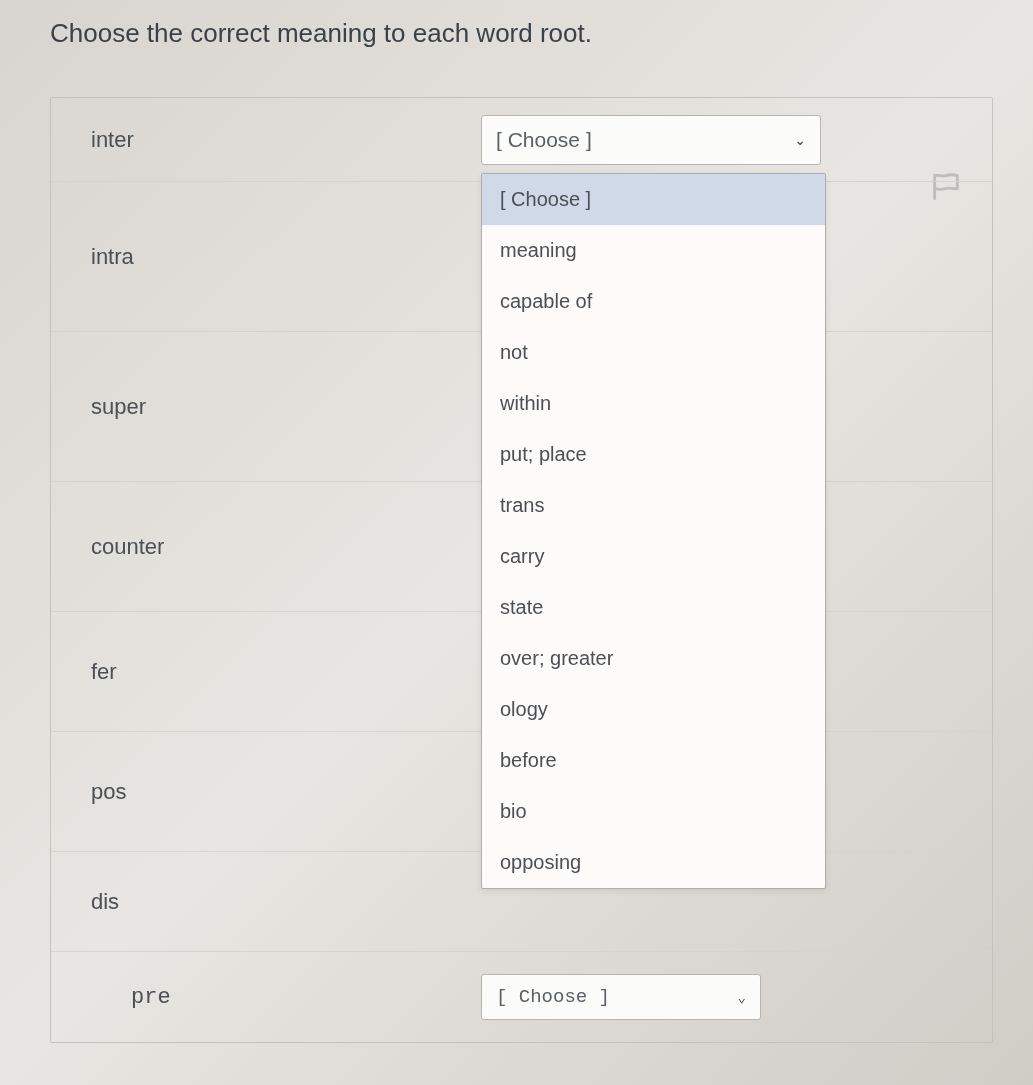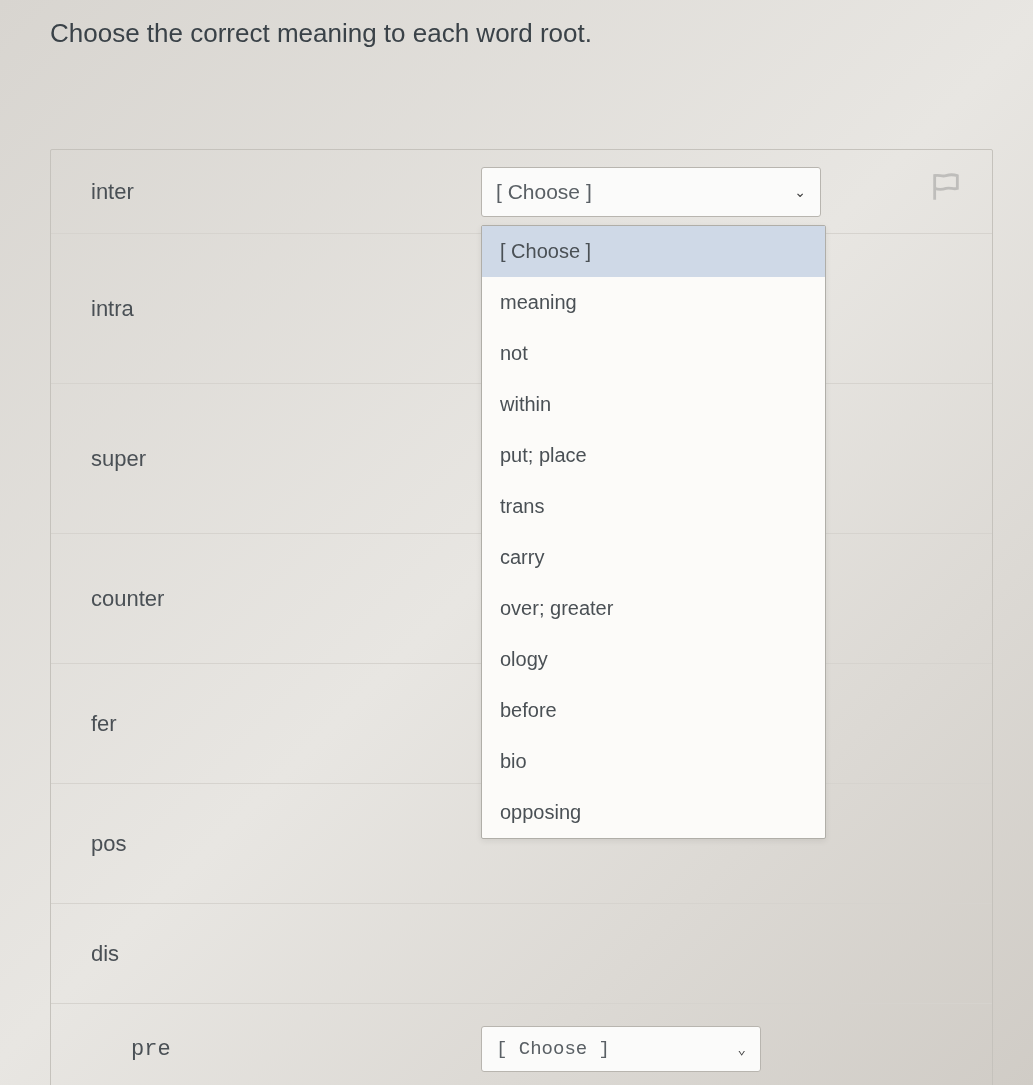--- a/index.html
+++ b/index.html
@@ -10,21 +10,21 @@
       height: 1085px;
       overflow: hidden;
       position: relative;
     }
     .container {
       padding: 18px 40px 0 50px;
     }
     .instruction {
       font-size: 26px;
       color: #3a4248;
-      margin-bottom: 100px;
+      margin-bottom: 48px;
       font-weight: 400;
     }
     .question-wrap {
       border: 1px solid #c5c2bc;
       border-radius: 2px;
     }
     .row {
       display: flex;
       align-items: center;
       min-height: 95px;
@@ -118,25 +118,27 @@
       <div class="answer-cell">
         <div class="select-box">
           <span>[ Choose ]</span>
           <span class="chevron">⌄</span>
         </div>
       </div>
 
       <div class="dropdown">
         <div class="dropdown-item selected">[ Choose ]</div>
         <div class="dropdown-item">meaning</div>
+        <div class="dropdown-item">capable of</div>
         <div class="dropdown-item">not</div>
         <div class="dropdown-item">within</div>
         <div class="dropdown-item">put; place</div>
         <div class="dropdown-item">trans</div>
         <div class="dropdown-item">carry</div>
+        <div class="dropdown-item">state</div>
         <div class="dropdown-item">over; greater</div>
         <div class="dropdown-item">ology</div>
         <div class="dropdown-item">before</div>
         <div class="dropdown-item">bio</div>
         <div class="dropdown-item">opposing</div>
       </div>
     </div>
 
     <div class="row tall">
       <div class="term-cell">intra</div>

